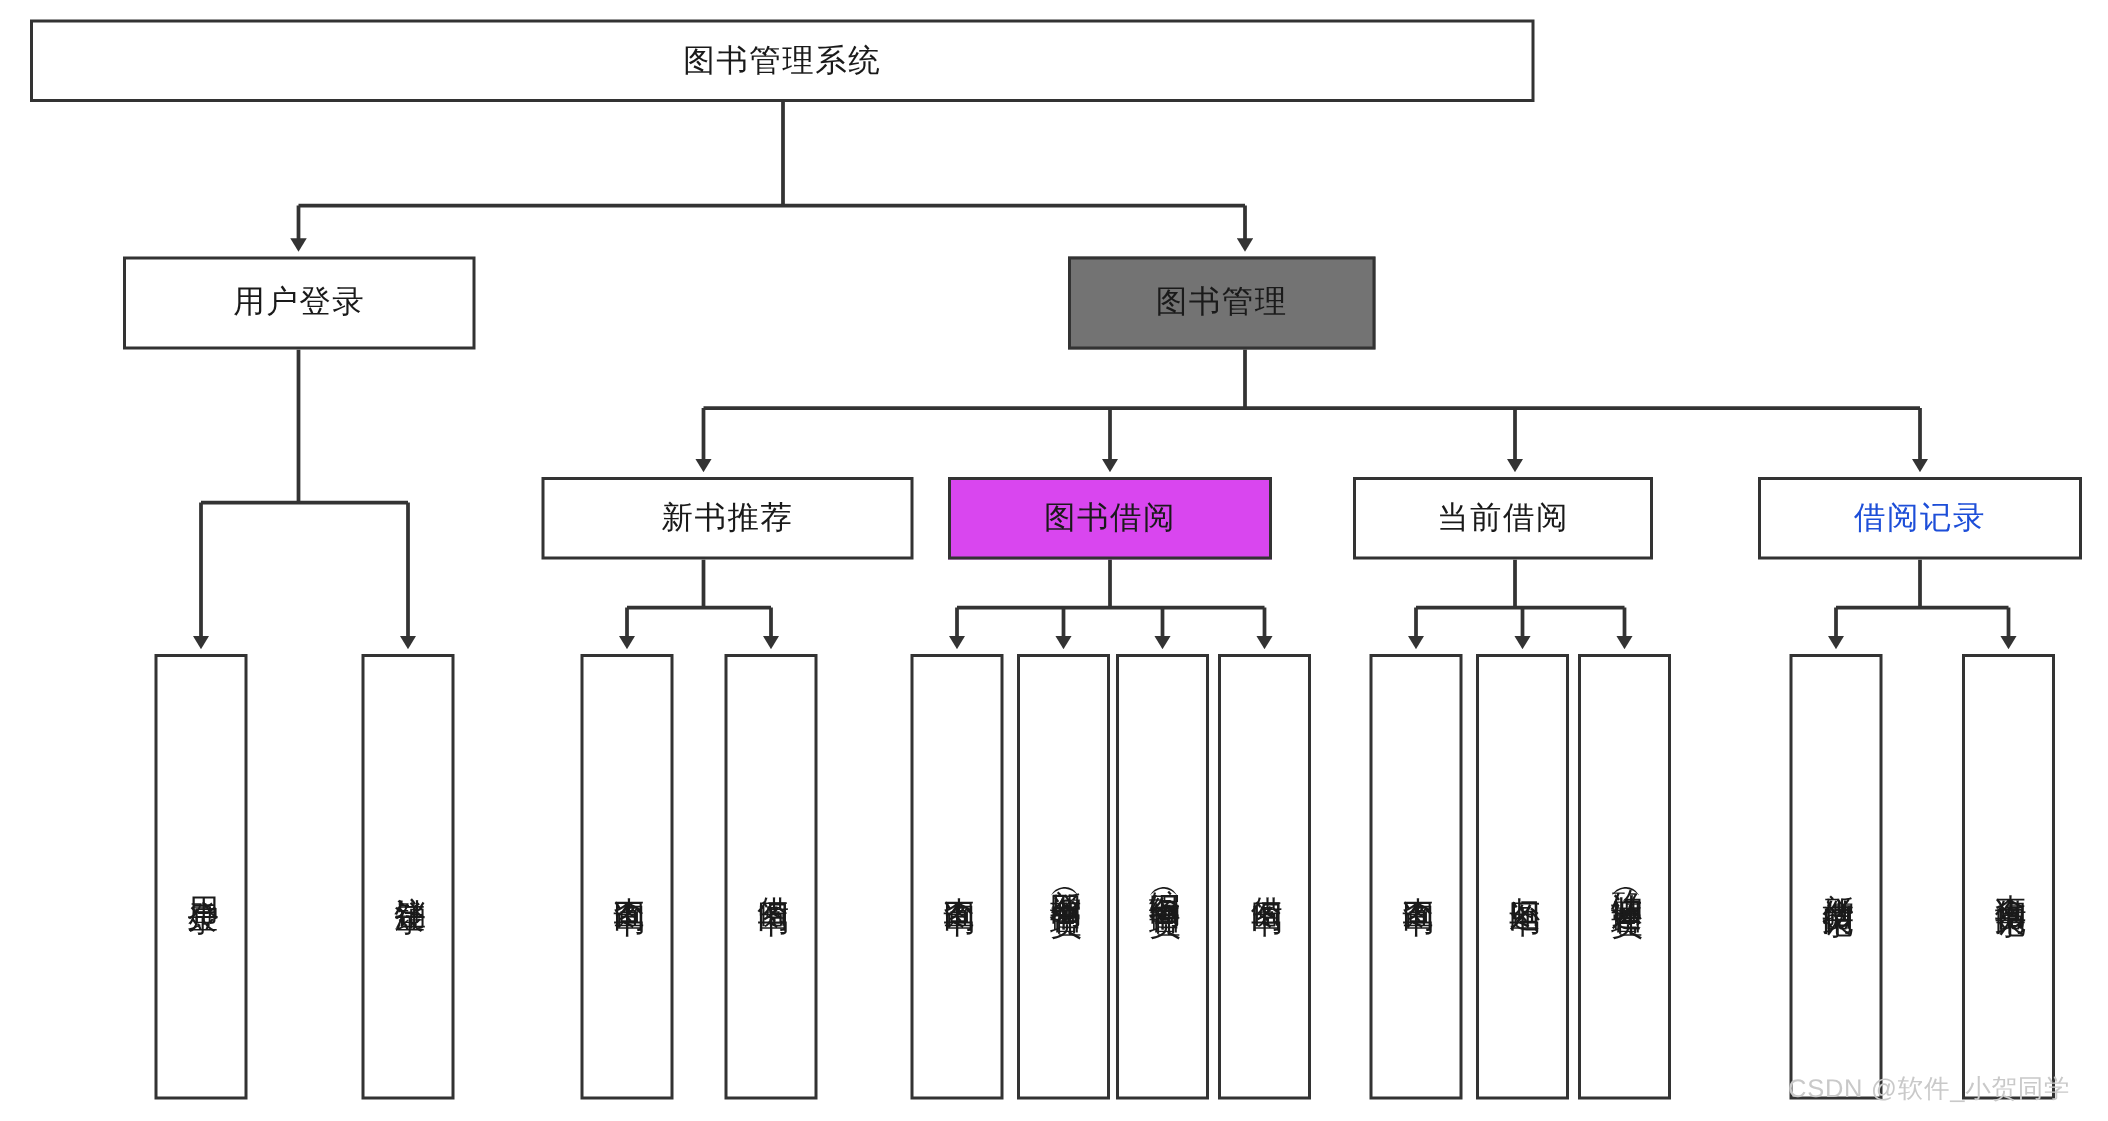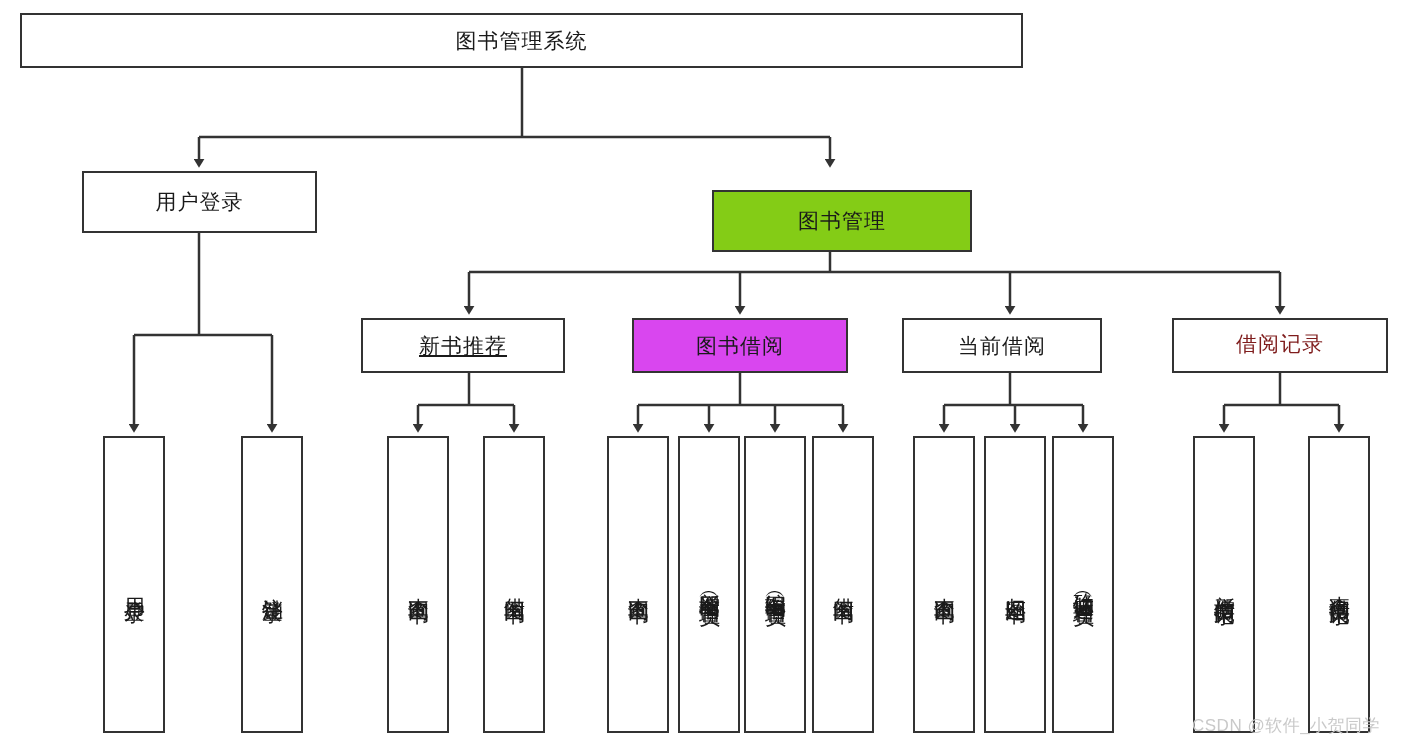--- a/index.html
+++ b/index.html
@@ -110,33 +110,33 @@
       </g>
   </svg>
 
   <div id="node-layer">
       <div class="node-box horizontal" style="left: 20px; top: 13px; width: 1003px; height: 55px; border-color: rgb(51, 51, 51); background: rgb(255, 255, 255); color: rgb(26, 26, 26);">
         <span class="node-label">图书管理系统</span>
       </div>
       <div class="node-box horizontal" style="left: 82px; top: 171px; width: 235px; height: 62px; border-color: rgb(51, 51, 51); background: rgb(255, 255, 255); color: rgb(26, 26, 26);">
         <span class="node-label">用户登录</span>
       </div>
-      <div class="node-box horizontal" style="left: 712px; top: 171px; width: 260px; height: 62px; border-color: rgb(51, 51, 51); background: #84cc16; color: rgb(26, 26, 26); margin-top: 19px;">
+      <div class="node-box horizontal" style="left: 712px; top: 171px; width: 205px; height: 62px; border-color: rgb(51, 51, 51); background: #737373; color: rgb(26, 26, 26);">
         <span class="node-label">图书管理</span>
       </div>
-      <div class="node-box horizontal" style="left: 361px; top: 318px; width: 204px; height: 55px; border-color: rgb(51, 51, 51); background: rgb(255, 255, 255); color: rgb(26, 26, 26); text-decoration: underline;">
+      <div class="node-box horizontal" style="left: 361px; top: 318px; width: 248px; height: 55px; border-color: rgb(51, 51, 51); background: rgb(255, 255, 255); color: rgb(26, 26, 26);">
         <span class="node-label">新书推荐</span>
       </div>
       <div class="node-box horizontal" style="left: 632px; top: 318px; width: 216px; height: 55px; border-color: rgb(51, 51, 51); background: #d946ef; color: rgb(26, 26, 26);">
         <span class="node-label">图书借阅</span>
       </div>
       <div class="node-box horizontal" style="left: 902px; top: 318px; width: 200px; height: 55px; border-color: rgb(51, 51, 51); background: rgb(255, 255, 255); color: rgb(26, 26, 26);">
         <span class="node-label">当前借阅</span>
       </div>
-      <div class="node-box horizontal" style="left: 1172px; top: 318px; width: 216px; height: 55px; border-color: rgb(51, 51, 51); background: rgb(255, 255, 255); color: #7f1d1d; font-family: Liberation Mono, monospace;">
+      <div class="node-box horizontal" style="left: 1172px; top: 318px; width: 216px; height: 55px; border-color: rgb(51, 51, 51); background: rgb(255, 255, 255); color: #1d4ed8;">
         <span class="node-label">借阅记录</span>
       </div>
       <div class="node-box vertical" style="left: 103px; top: 436px; width: 62px; height: 297px; border-color: rgb(51, 51, 51); background: rgb(255, 255, 255); color: rgb(26, 26, 26);">
         <span class="node-label">用户登录</span>
       </div>
       <div class="node-box vertical" style="left: 241px; top: 436px; width: 62px; height: 297px; border-color: rgb(51, 51, 51); background: rgb(255, 255, 255); color: rgb(26, 26, 26);">
         <span class="node-label">注销登录</span>
       </div>
       <div class="node-box vertical" style="left: 387px; top: 436px; width: 62px; height: 297px; border-color: rgb(51, 51, 51); background: rgb(255, 255, 255); color: rgb(26, 26, 26);">
         <span class="node-label">查询图书</span>

